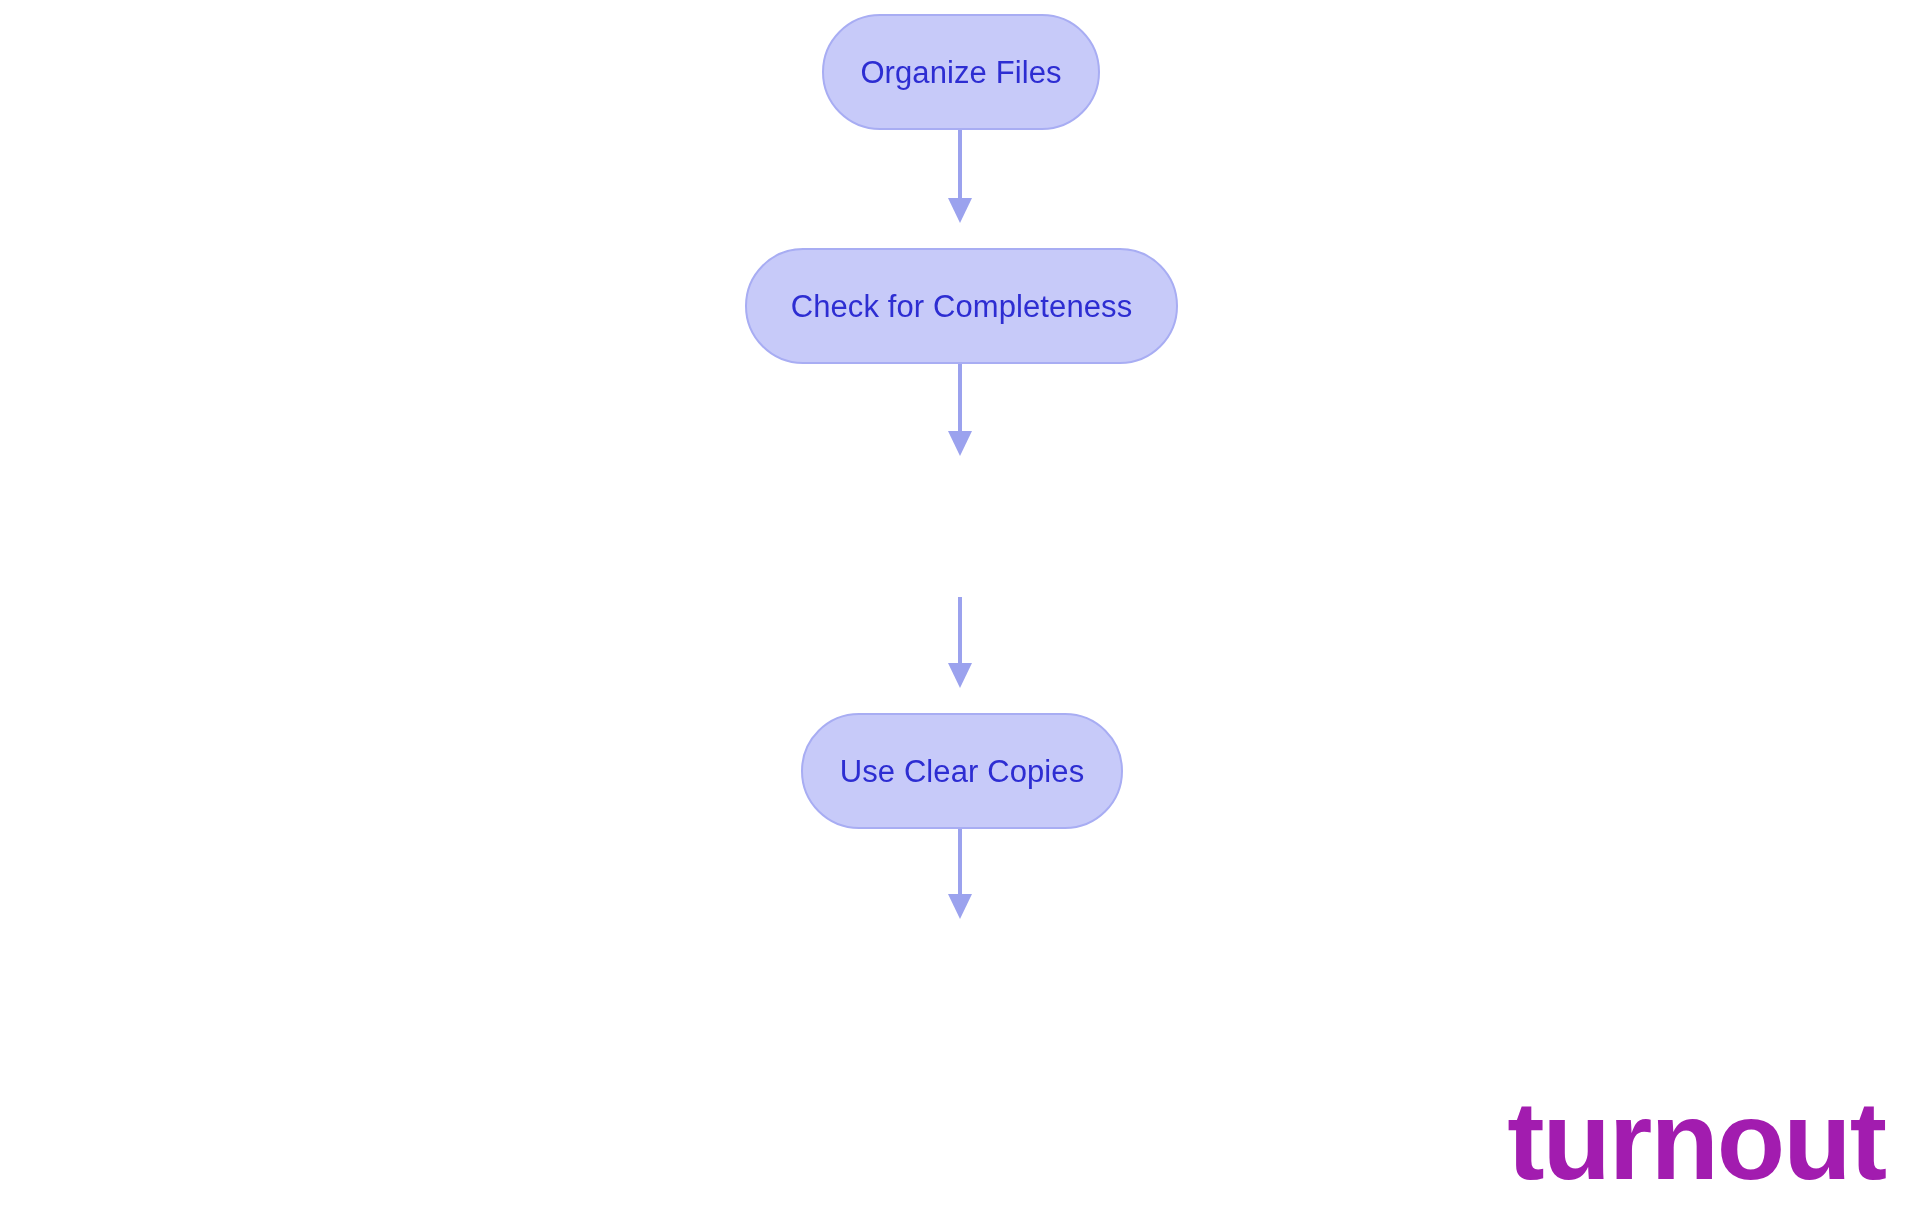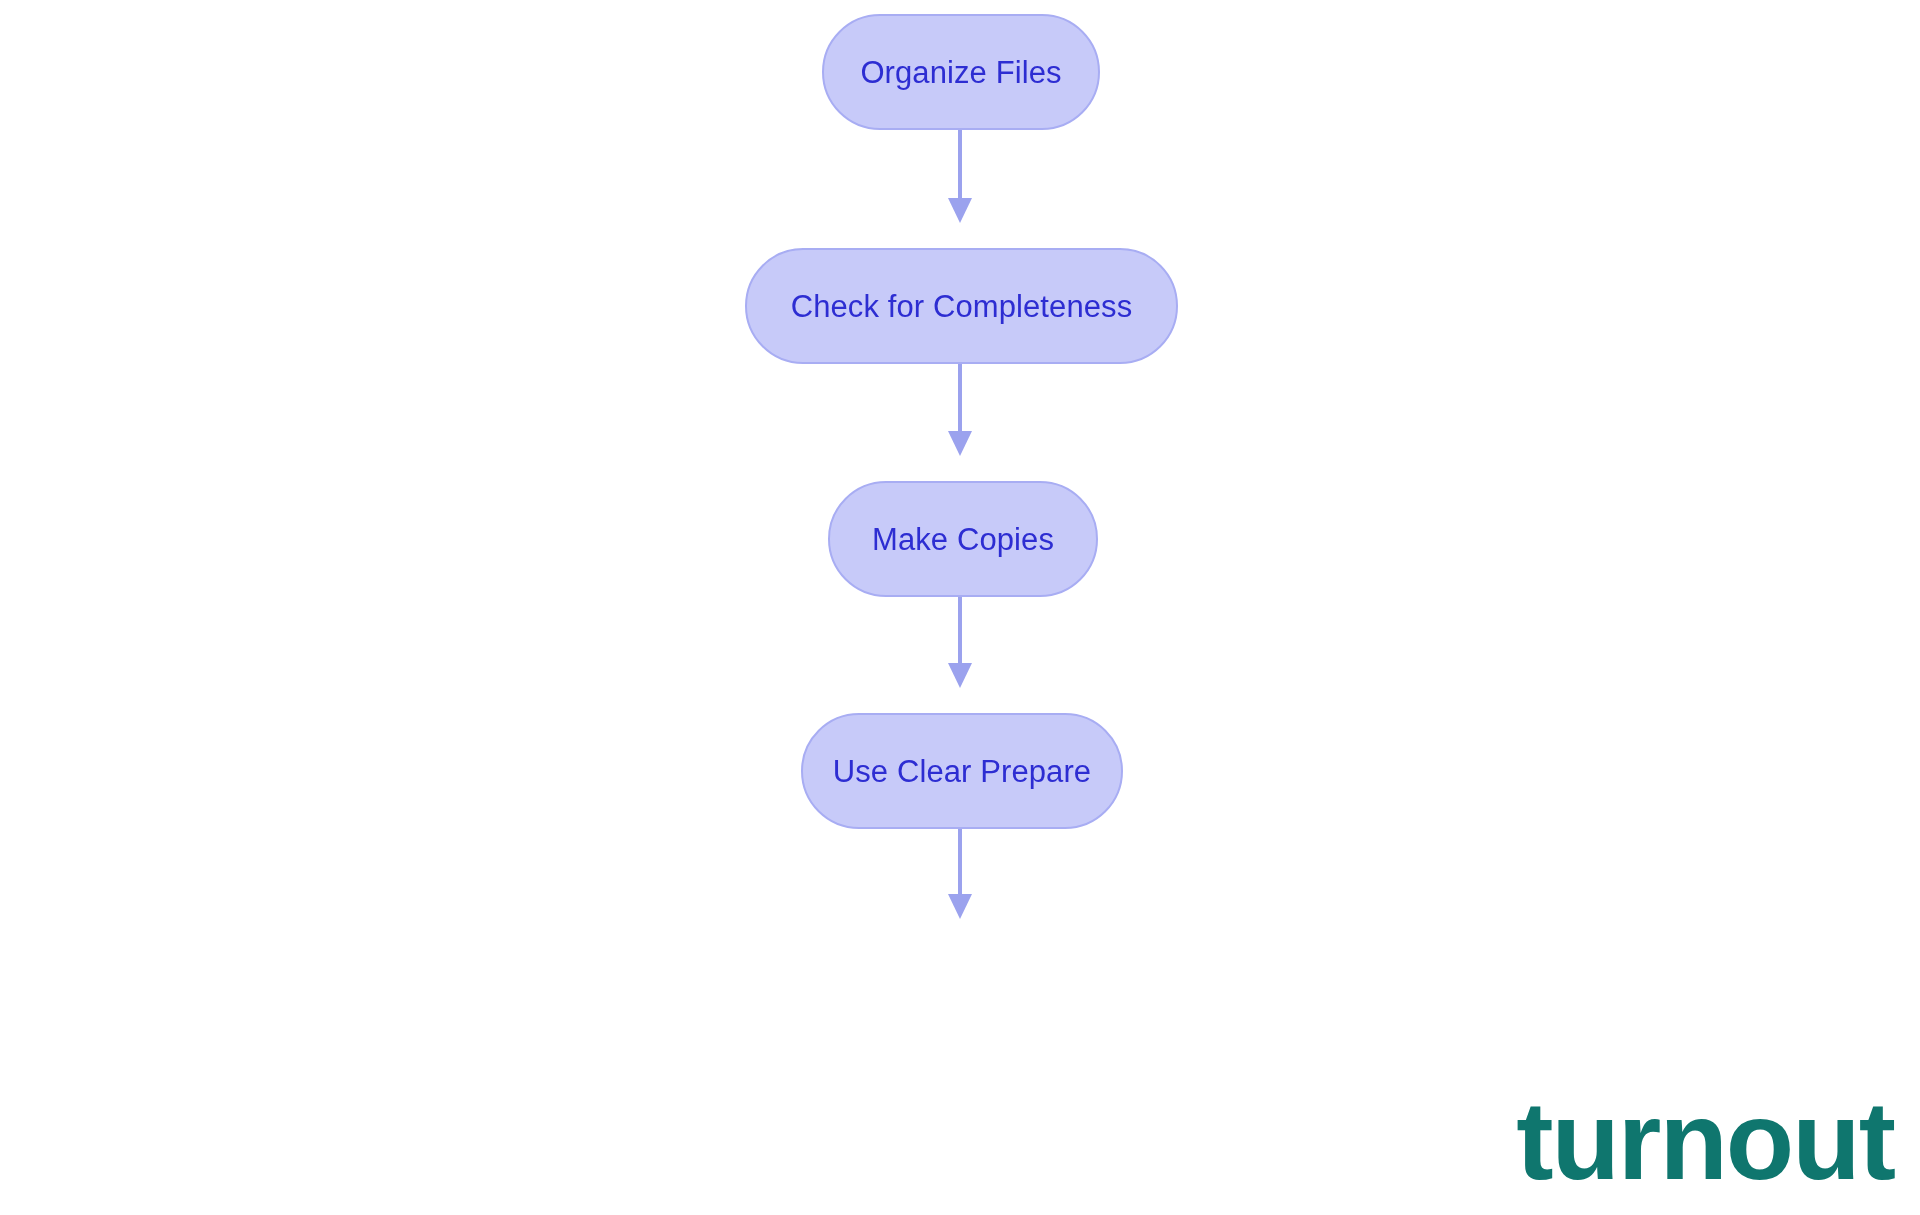--- a/index.html
+++ b/index.html
@@ -50,23 +50,23 @@
     position: absolute;
     width: 0;
     height: 0;
     border-left: 12px solid transparent;
     border-right: 12px solid transparent;
     border-top: 25px solid #9ba2ee;
   }
 
   #brand-logo {
     position: absolute;
-    right: 26px;
+    right: 35px;
     bottom: 18px;
-    color: #0f766e;
+    color: #a21caf;
     font-size: 112px;
     font-weight: 700;
     letter-spacing: -2px;
     line-height: 1;
     font-family: "Liberation Sans", "DejaVu Sans", sans-serif;
   }
 </style>
 </head>
 <body>
 
@@ -79,29 +79,26 @@
   <div class="flow-connector" style="left:958px; top:130px; height:68px;"></div>
   <div class="flow-arrowhead" style="left:948px; top:198px;"></div>
 
   <div class="flow-node" style="left:745px; top:248px; width:433px; height:116px;">
     <span>Check for Completeness</span>
   </div>
 
   <div class="flow-connector" style="left:958px; top:364px; height:67px;"></div>
   <div class="flow-arrowhead" style="left:948px; top:431px;"></div>
 
-  <div class="flow-node" style="left:828px; top:481px; width:270px; height:116px;">
-    <span>Make Copies</span>
-  </div>
 
   <div class="flow-connector" style="left:958px; top:597px; height:66px;"></div>
   <div class="flow-arrowhead" style="left:948px; top:663px;"></div>
 
   <div class="flow-node" style="left:801px; top:713px; width:322px; height:116px;">
-    <span>Use Clear Prepare</span>
+    <span>Use Clear Copies</span>
   </div>
 
   <div class="flow-connector" style="left:958px; top:829px; height:65px;"></div>
   <div class="flow-arrowhead" style="left:948px; top:894px;"></div>
 
 
 </div>
 
 <div id="brand-logo">turnout</div>
 

